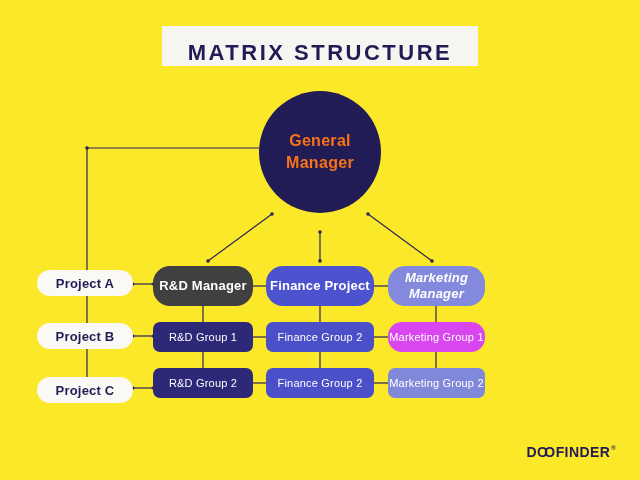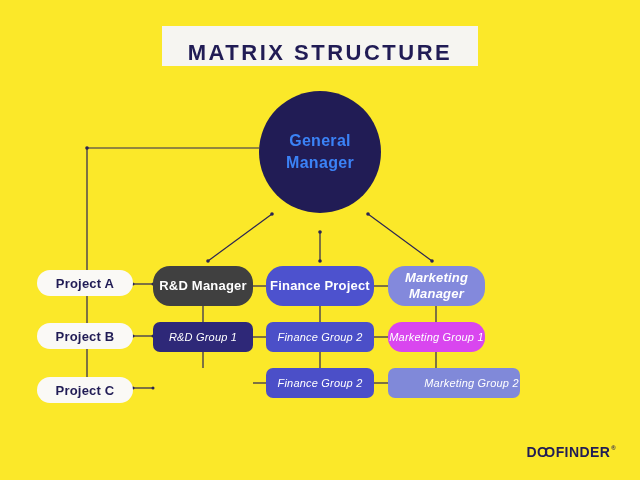--- a/index.html
+++ b/index.html
@@ -6,32 +6,32 @@
   body{font-family:"Liberation Sans",sans-serif;}
   .stage{position:relative;width:640px;height:480px;background:#FBE829;overflow:hidden;}
   .connectors{position:absolute;left:0;top:0;width:640px;height:480px;z-index:1;}
   .connectors line,.connectors path{stroke:#2A2454;stroke-width:1.2;fill:none;}
   .connectors circle{fill:#2A2454;}
   .banner{position:absolute;left:162px;top:26px;width:316px;height:40px;background:#F6F5F1;
           display:flex;align-items:flex-end;justify-content:center;z-index:2;}
   .banner h1{margin:0;font-size:22px;font-weight:800;letter-spacing:2.5px;color:#211C55;}
   .circle{position:absolute;left:259px;top:91px;width:122px;height:122px;border-radius:50%;
           background:#211C55;display:flex;align-items:center;justify-content:center;z-index:2;}
-  .circle span{color:#3b82f6;font-weight:bold;font-size:16px;line-height:1.35;text-align:center;width:90px;letter-spacing:0.3px;}
+  .circle span{color:#f97316;font-weight:bold;font-size:16px;line-height:1.35;text-align:center;width:90px;letter-spacing:0.3px;}
   .pill{position:absolute;left:37px;width:96px;height:26px;background:#FAF9F6;border-radius:13px;
         display:flex;align-items:center;justify-content:center;z-index:2;}
   .pill span{color:#211C55;font-weight:bold;font-size:13px;letter-spacing:0.2px;}
   .pill-a{top:270px;} .pill-b{top:323px;} .pill-c{top:377px;}
   .node{position:absolute;display:flex;align-items:center;justify-content:center;z-index:2;}
   .node span{color:#FFFFFF;text-align:center;}
   .mgr{top:266px;height:40px;border-radius:17px;}
   .mgr span{font-weight:bold;font-size:13px;line-height:1.25;letter-spacing:0.2px;}
   .g1{top:322px;height:30px;border-radius:7px;}
   .g2{top:368px;height:30px;border-radius:7px;}
-  .g1 span,.g2 span{font-size:11px;font-weight:400;letter-spacing:0.2px;font-style:italic;}
+  .g1 span,.g2 span{font-size:11px;font-weight:400;letter-spacing:0.2px;}
   .col-rnd{left:153px;width:100px;}
   .col-fin{left:266px;width:108px;}
   .col-mkt{left:388px;width:97px;}
   .logo{position:absolute;right:24px;top:444px;z-index:2;color:#211C55;font-weight:800;
         font-size:14px;letter-spacing:0.4px;display:flex;align-items:flex-start;}
   .logo .o2{margin-left:-4px;}
   .logo .reg{font-size:6px;font-weight:700;margin-top:1px;margin-left:1px;}
 </style>
 </head>
 <body>
@@ -96,38 +96,41 @@
   <div class="pill pill-b">
     <span>Project B</span>
   </div>
 
   <div class="node mgr col-rnd" style="background: #404040;">
     <span>R&amp;D Manager</span>
   </div>
   <div class="node g1 col-rnd" style="background: rgb(46, 40, 120);">
     <span>R&amp;D Group 1</span>
   </div>
+  <div class="node g2 col-rnd" style="background: rgb(46, 40, 120);">
+    <span>R&amp;D Group 2</span>
+  </div>
 
   <div class="node mgr col-fin" style="background: rgb(77, 82, 206);">
     <span>Finance Project</span>
   </div>
   <div class="node g1 col-fin" style="background: rgb(75, 79, 200);">
     <span>Finance Group 2</span>
   </div>
   <div class="node g2 col-fin" style="background: rgb(75, 79, 200);">
     <span>Finance Group 2</span>
   </div>
 
   <div class="node mgr col-mkt" style="background: rgb(131, 137, 220); font-style: italic;">
     <span>Marketing Manager</span>
   </div>
   <div class="node g1 col-mkt" style="background: #d946ef; border-radius: 14px;">
     <span>Marketing Group 1</span>
   </div>
-  <div class="node g2 col-mkt" style="background: rgb(128, 137, 217); padding-left: 35px;">
+  <div class="node g2 col-mkt" style="background: rgb(128, 137, 217);">
     <span>Marketing Group 2</span>
   </div>
 
   <div class="logo">
     <span>D</span>
       <span>O</span>
       <span class="o2">O</span>
       <span>FINDER</span>
       <span class="reg">®</span>
   </div>

